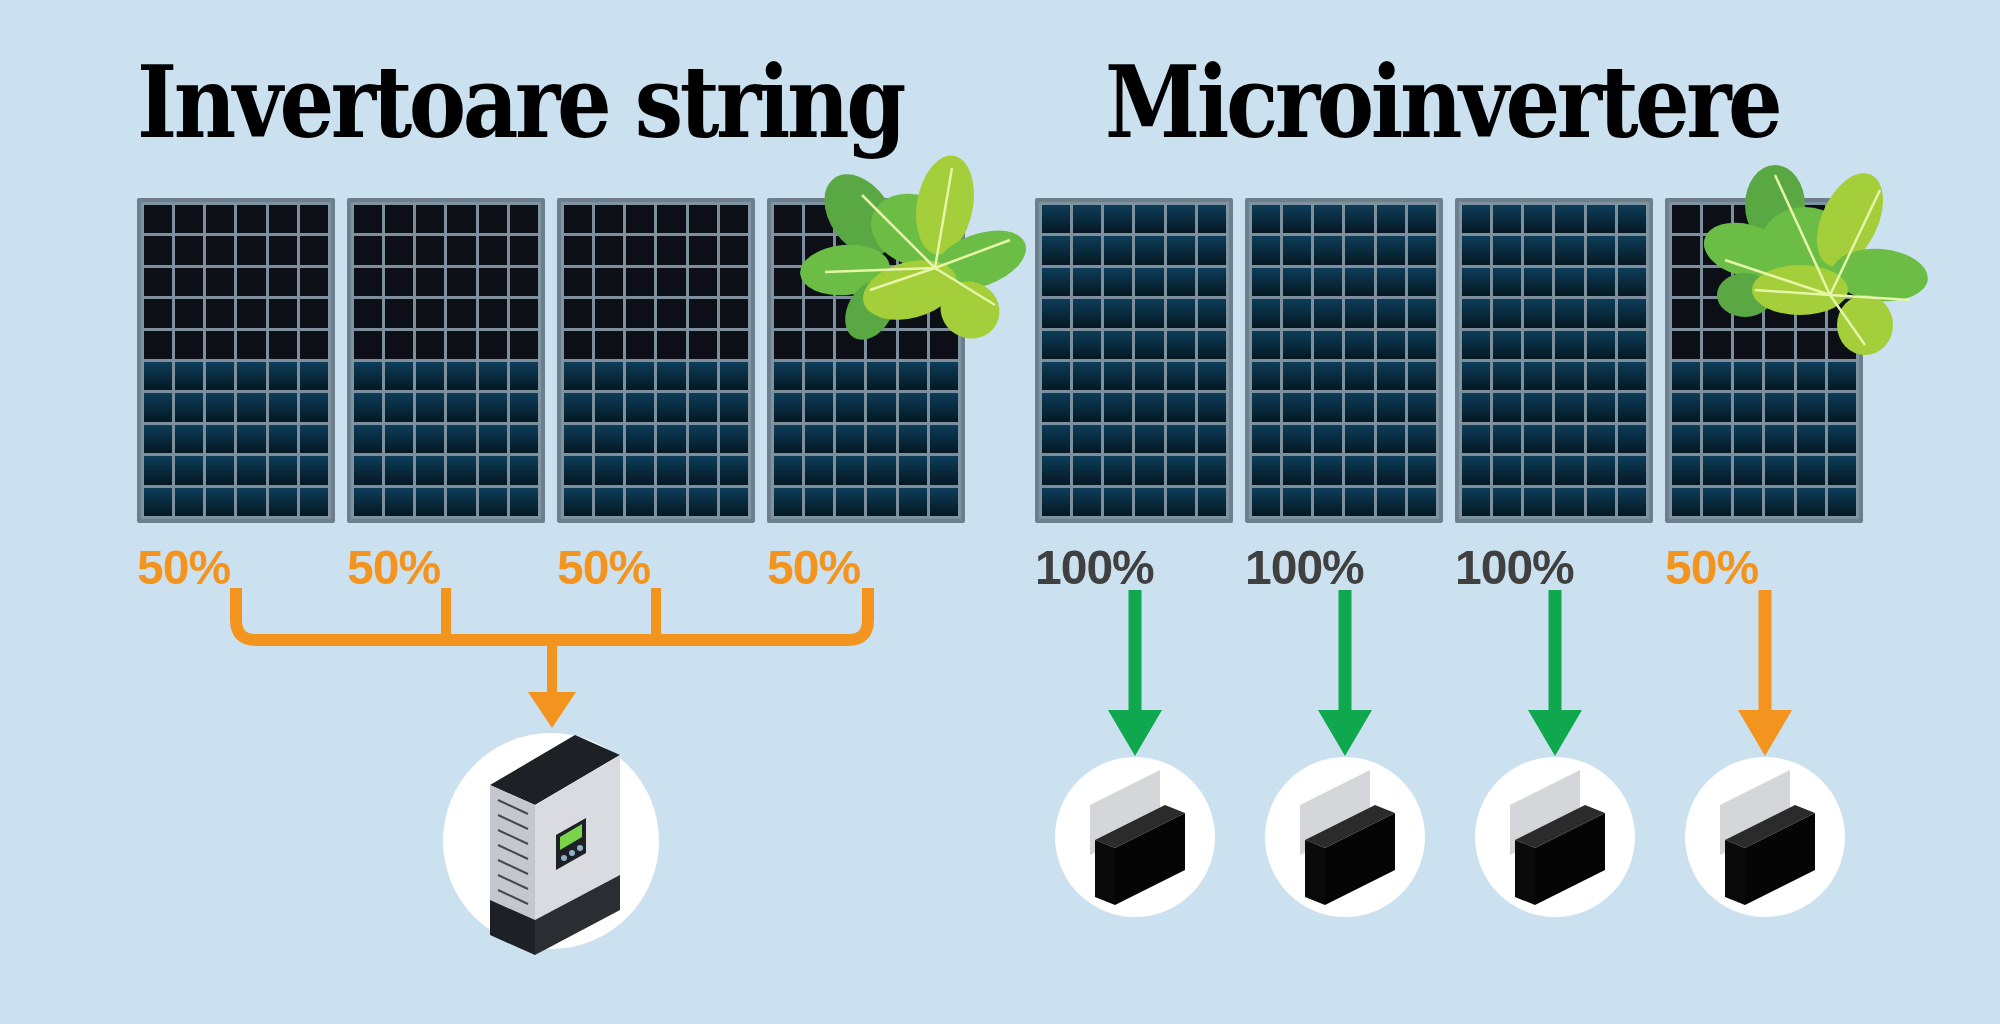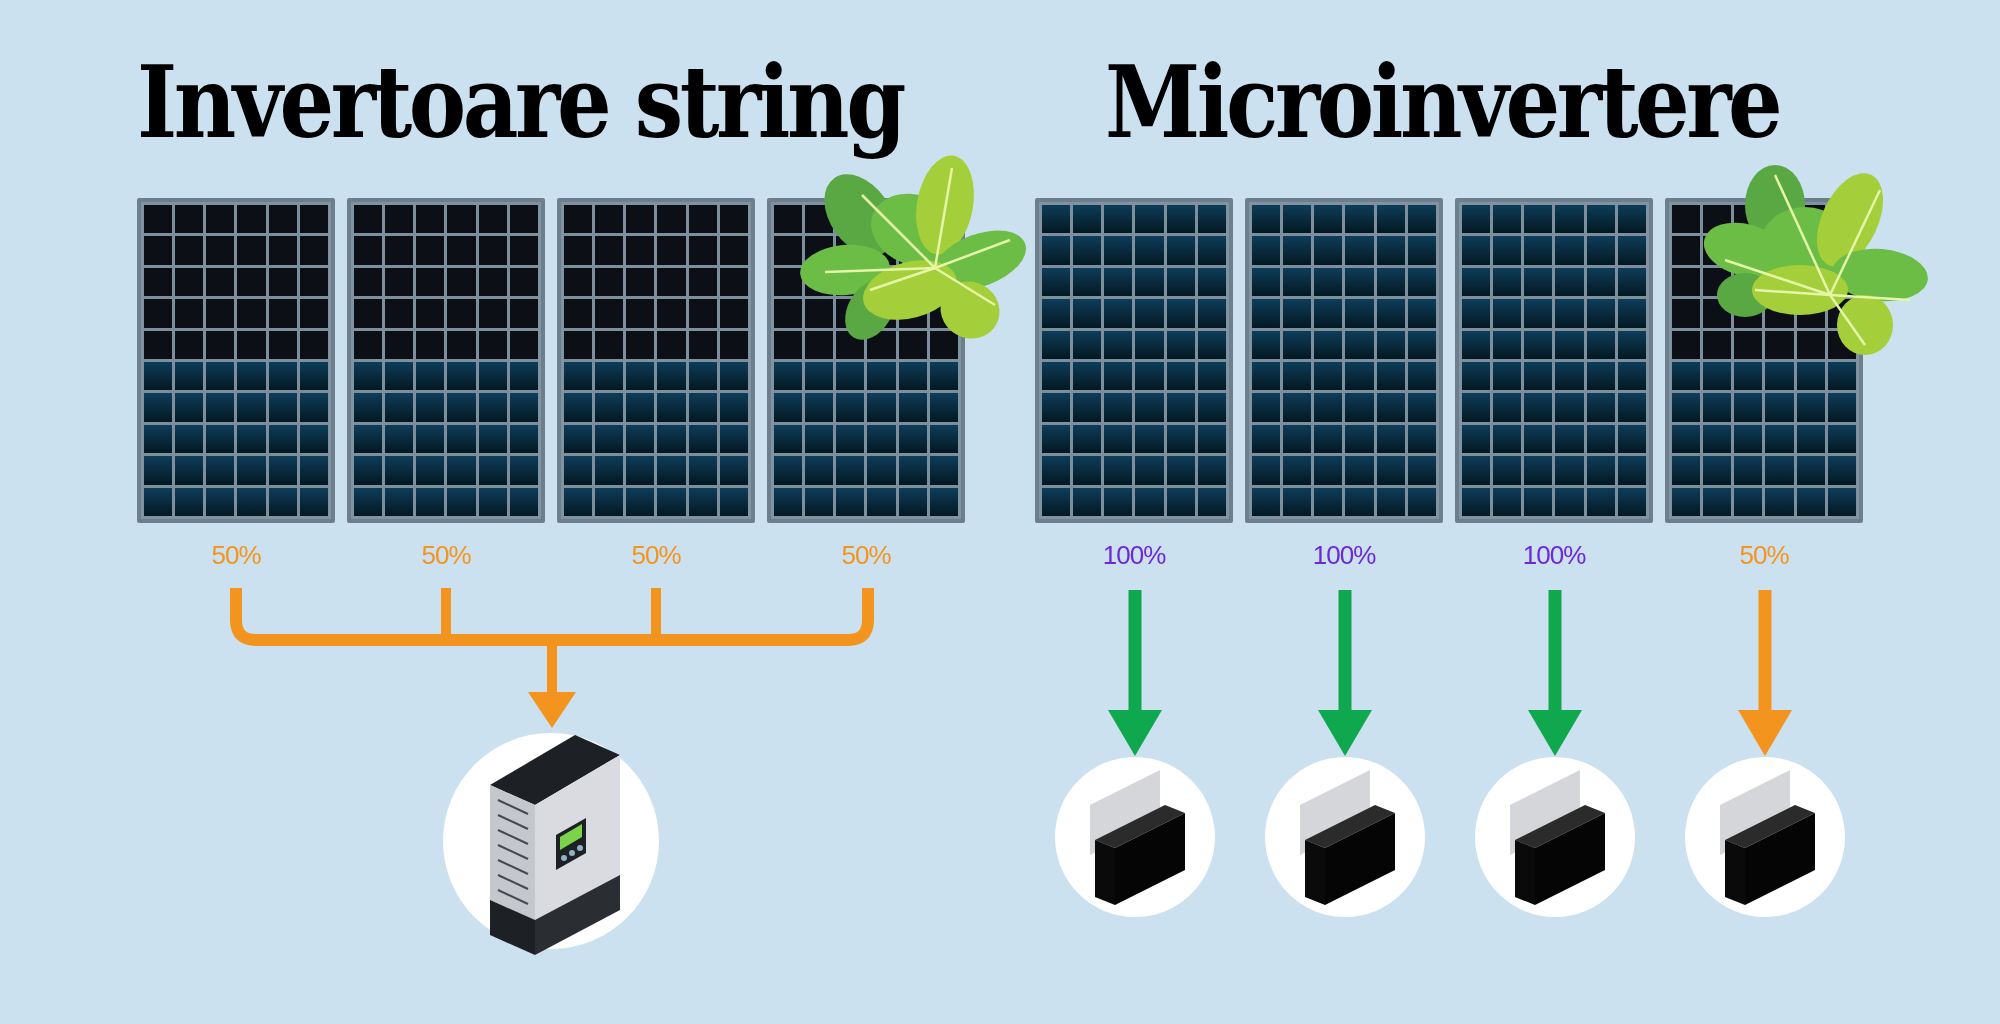--- a/index.html
+++ b/index.html
@@ -2,23 +2,23 @@
 <html><head>
 <meta charset="utf-8">
 <style>
   html, body { margin:0; padding:0; }
   body { width:2000px; height:1024px; background:#cce1f0; position:relative; overflow:hidden; font-family:"Liberation Sans", sans-serif; }
   .title { position:absolute; top:52px; font-family:"DejaVu Serif", "Liberation Serif", serif; font-weight:bold; font-size:100px; color:#000; letter-spacing:-4px; line-height:1; transform:scaleX(0.86); transform-origin:left top; white-space:nowrap; }
   .panel { position:absolute; top:198px; width:198px; height:325px; box-sizing:border-box; border:4px solid #6d7f8c; border-radius:2px; background:#7f93a1; padding:3px; }
   .cells { width:100%; height:100%; display:grid; grid-template-columns:repeat(6,1fr); grid-template-rows:repeat(10,1fr); gap:3px; background:#7d8f9c; }
   .cell { background:#0c1016; }
   .cell.lit { background:linear-gradient(180deg,#0d3d5a,#041822); }
-  .pct { position:absolute; top:540px; width:198px; text-align:center; font-weight:normal; font-size:26px; letter-spacing:-1px; }
+  .pct { position:absolute; top:540px; width:198px; text-align:left; font-weight:bold; font-size:48px; letter-spacing:-1px; }
   .orange { color:#f3941e; }
-  .green { color:#6d28d9; }
+  .green { color:#404040; }
   .disc { position:absolute; background:#ffffff; border-radius:50%; }
   svg { position:absolute; overflow:visible; }
 </style>
 </head>
 <body>
 
 <div class="title" style="left:137px;">Invertoare string</div>
 <div class="title" style="left:1105px;">Microinvertere</div>
 
 <div class="panel" style="left:137px;">

